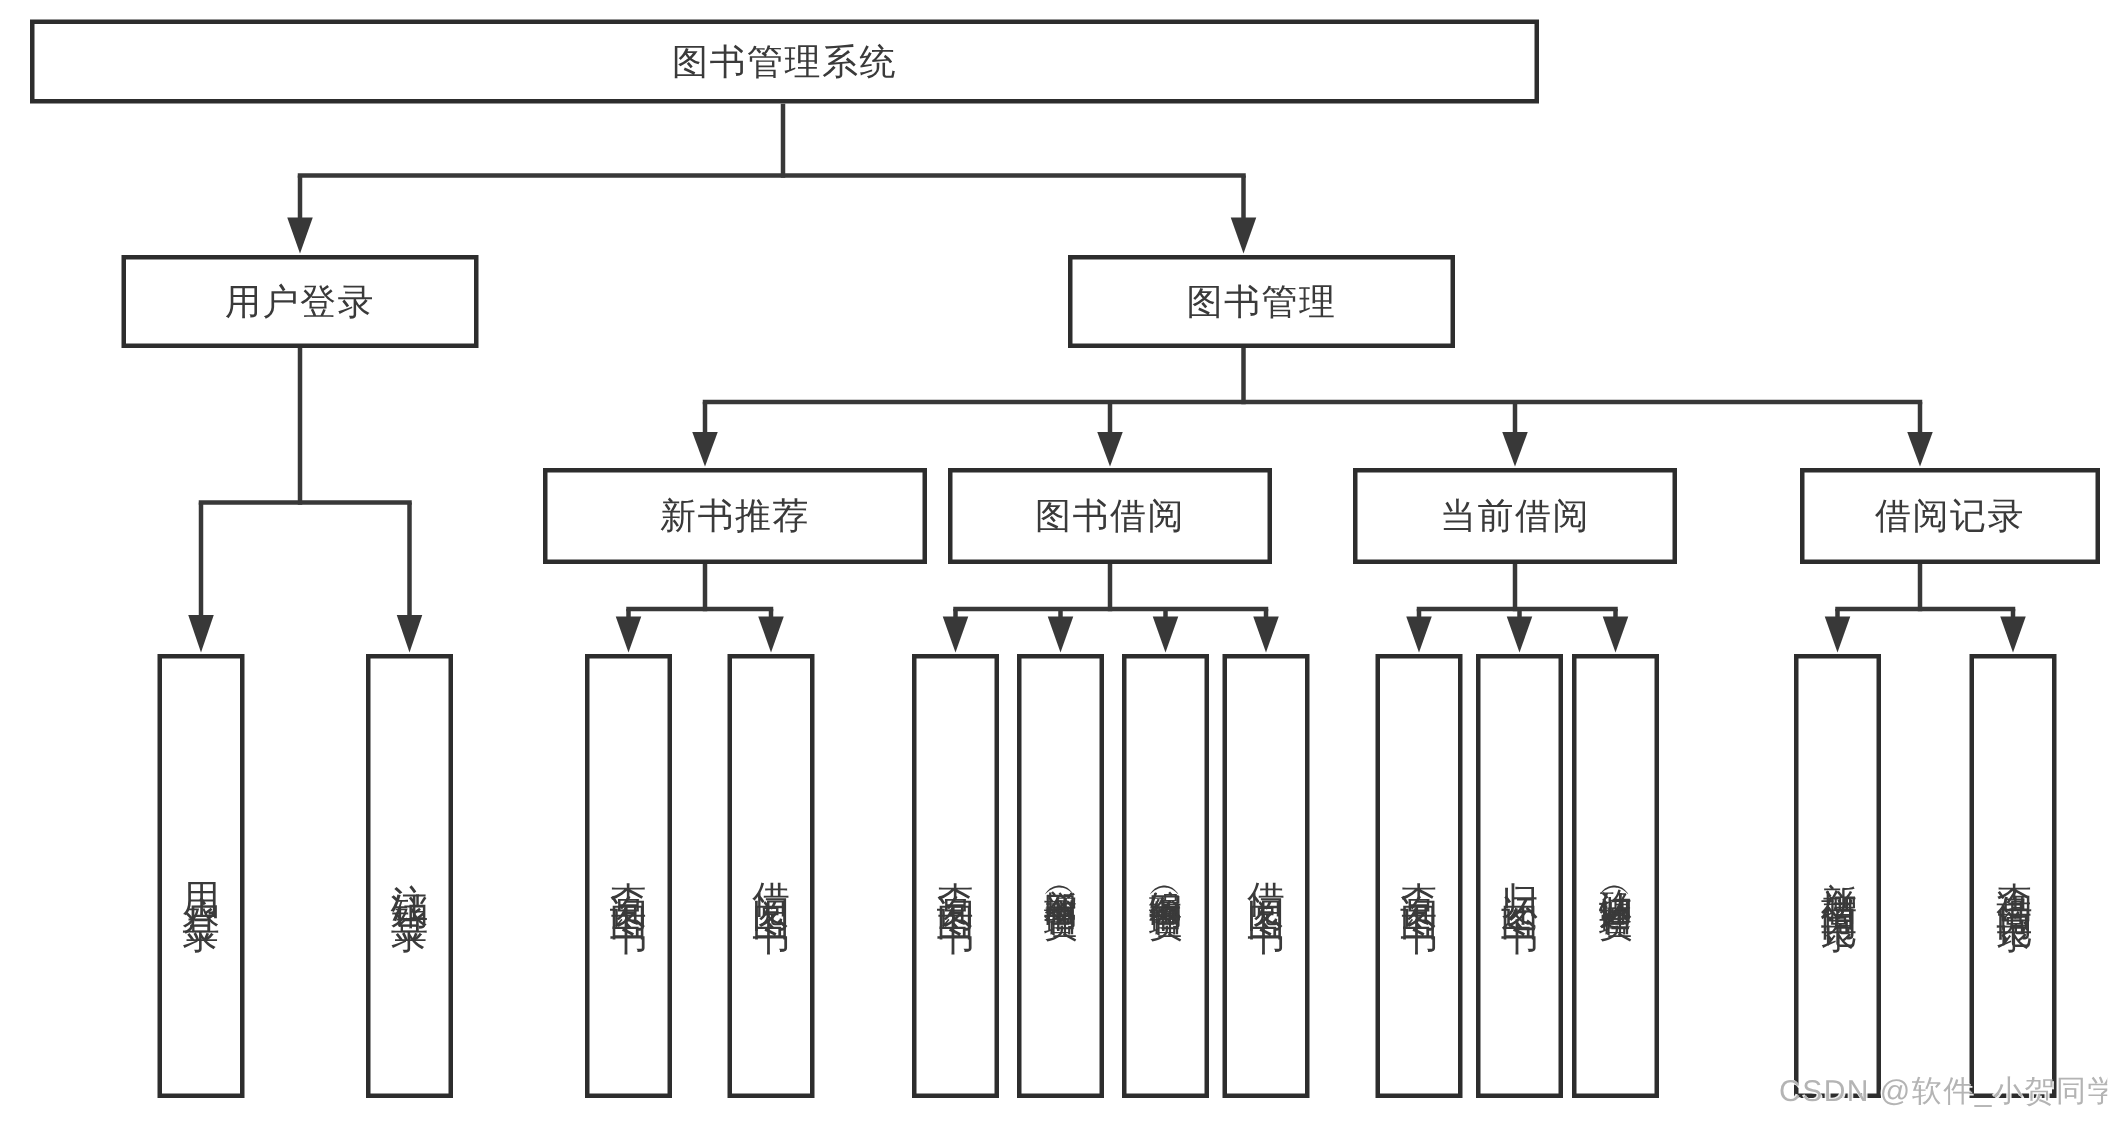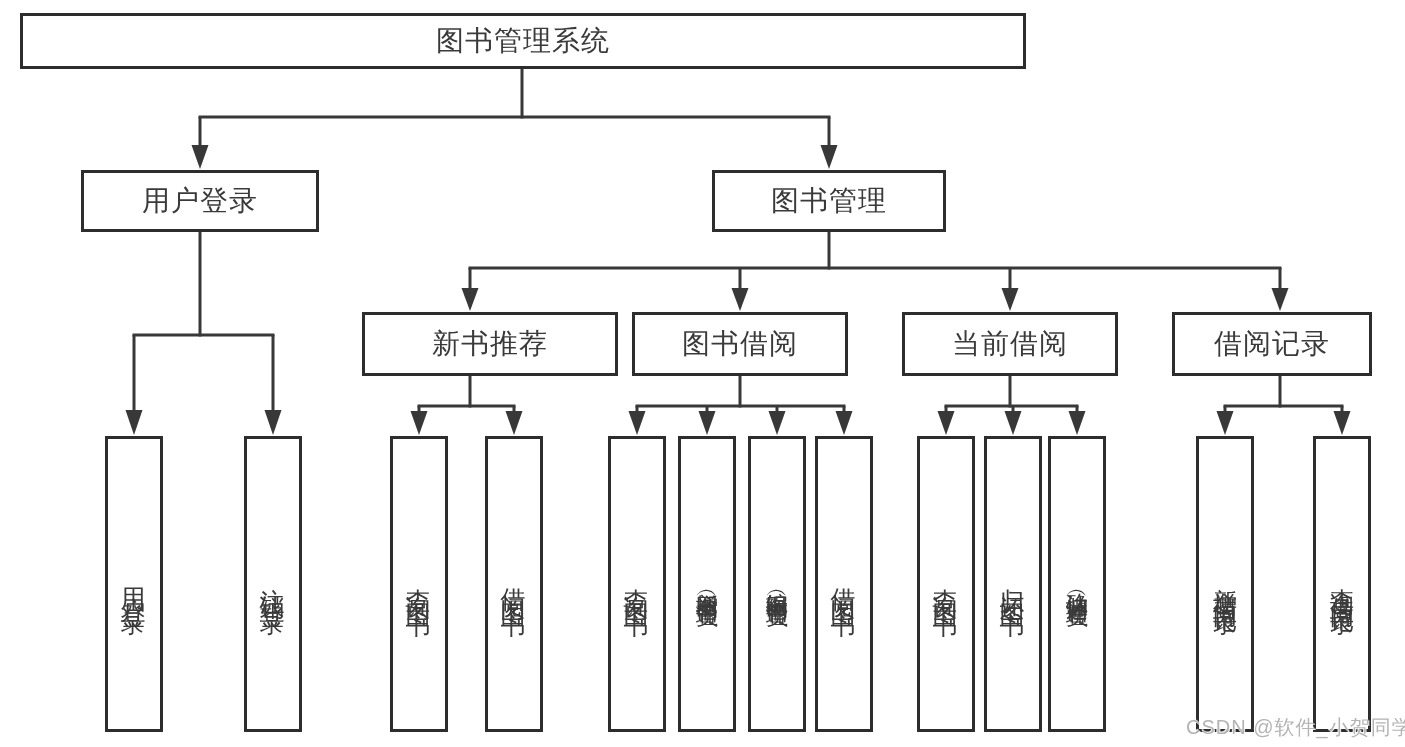--- a/index.html
+++ b/index.html
@@ -19,21 +19,21 @@
   }
   .box {
     position: absolute;
     box-sizing: border-box;
     background: #ffffff;
     border: 3px solid #2d2d2d;
     color: #3a3a3a;
     display: flex;
     align-items: center;
     justify-content: center;
-    font-size: 28px;
+    font-size: 24px;
     letter-spacing: 1px;
     z-index: 2;
   }
   .leaf {
     position: absolute;
     box-sizing: border-box;
     background: #ffffff;
     border: 3px solid #2d2d2d;
     color: #3a3a3a;
     display: flex;
@@ -129,26 +129,26 @@
       <line x1="1225" y1="406" x2="1225" y2="412"></line>
       <polygon points="1216.5,411 1233.5,411 1225,435" stroke="none"></polygon>
       <line x1="1342" y1="406" x2="1342" y2="412"></line>
       <polygon points="1333.5,411 1350.5,411 1342,435" stroke="none"></polygon>
     </g>
   </svg>
 
   <div class="box" style="left:20px; top:13px; width:1006px; height:56px;">图书管理系统</div>
 
   <div class="box" style="left:81px; top:170px; width:238px; height:62px;">用户登录</div>
-  <div class="box" style="left:712px; top:170px; width:234px; height:62px;">图书管理</div>
+  <div class="box" style="left:712px; top:170px; width:258px; height:62px;">图书管理</div>
 
   <div class="box" style="left:362px; top:312px; width:256px; height:64px;">新书推荐</div>
   <div class="box" style="left:902px; top:312px; width:216px; height:64px;">当前借阅</div>
   <div class="box" style="left:632px; top:312px; width:216px; height:64px;">图书借阅</div>
-  <div class="box" style="left:1172px; top:312px; width:200px; height:64px;">借阅记录</div>
+  <div class="box" style="left:1200px; top:312px; width:200px; height:64px;">借阅记录</div>
 
   <div class="leaf" style="left:105px;">
     <span class="vtext s4">用户登录</span>
   </div>
   <div class="leaf" style="left:244px;">
     <span class="vtext s4">注销登录</span>
   </div>
 
   <div class="leaf" style="left:390px;">
     <span class="vtext s4">查询图书</span>

